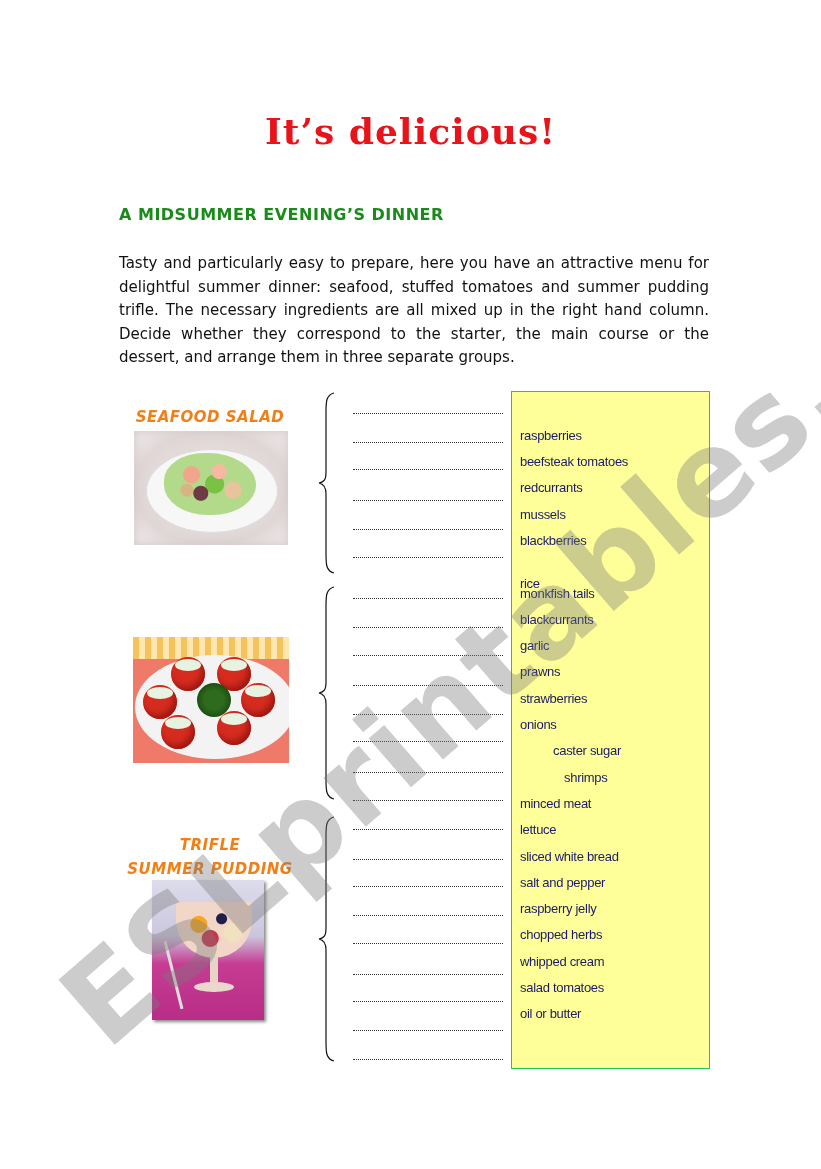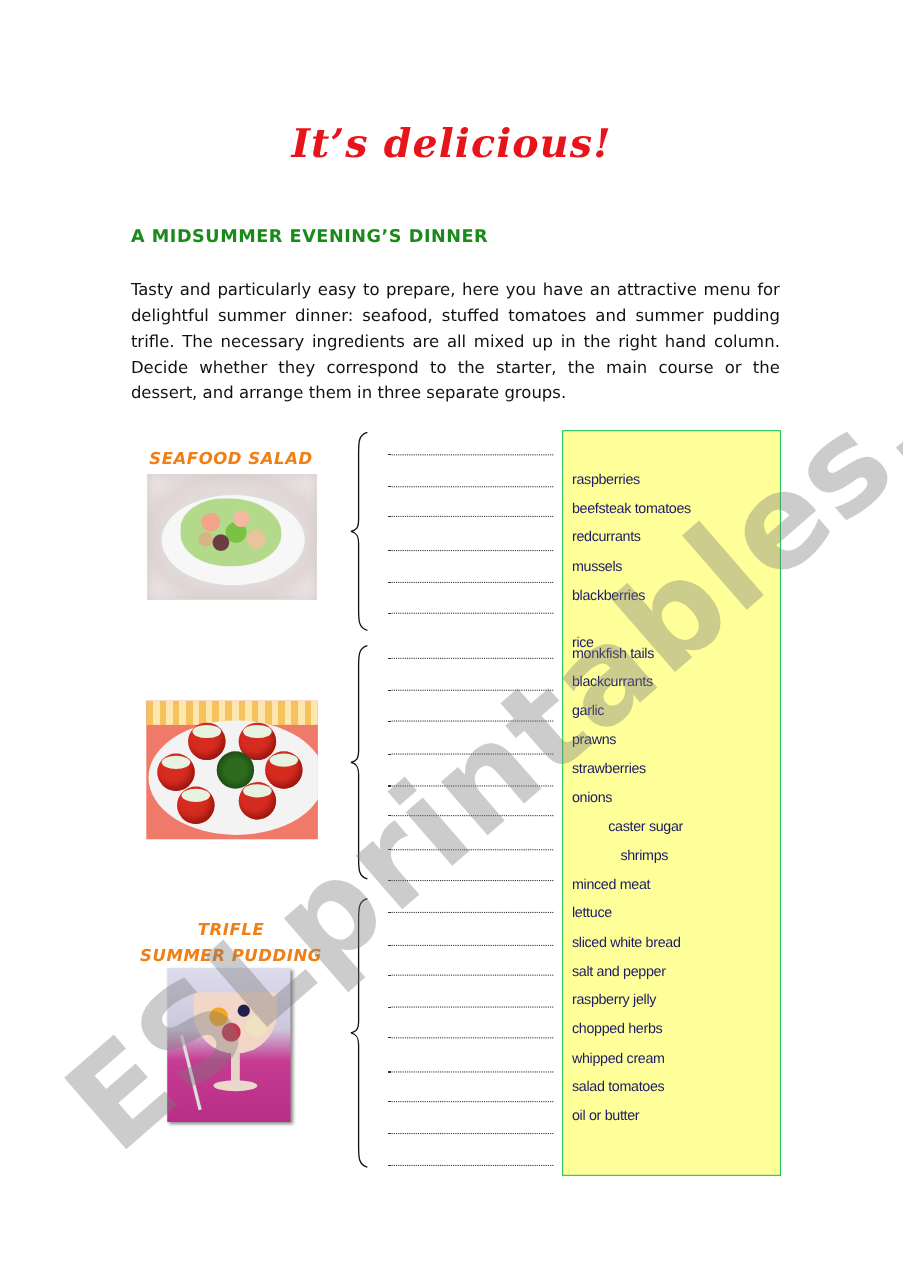--- a/index.html
+++ b/index.html
@@ -1,21 +1,21 @@
 <!DOCTYPE html>
 <html><head>
   <meta charset="utf-8">
   <style>
     html, body { margin: 0; padding: 0; background: #ffffff; }
     body { width: 821px; height: 1169px; position: relative; overflow: hidden; font-family: "DejaVu Sans", sans-serif; }
     .page { position: absolute; left: 0; top: 0; width: 821px; height: 1169px; background: #fff; }
 
     .title {
       position: absolute; left: 0; width: 821px; top: 110px; text-align: center;
-      font-family: "DejaVu Serif", serif; font-style: italic; font-weight: bold;
+      font-family: "DejaVu Serif", serif; font-weight: bold;
       font-size: 36px; color: #e8141b; letter-spacing: 1px;
     }
     .subtitle {
       position: absolute; left: 119px; top: 205px;
       font-family: "DejaVu Sans", sans-serif; font-weight: bold; font-size: 16px;
       color: #1a8a1a; letter-spacing: 0.5px;
     }
     .intro {
       position: absolute; left: 119px; top: 252px; width: 590px;
       font-family: "DejaVu Sans", sans-serif; font-size: 15px; line-height: 23.5px;

